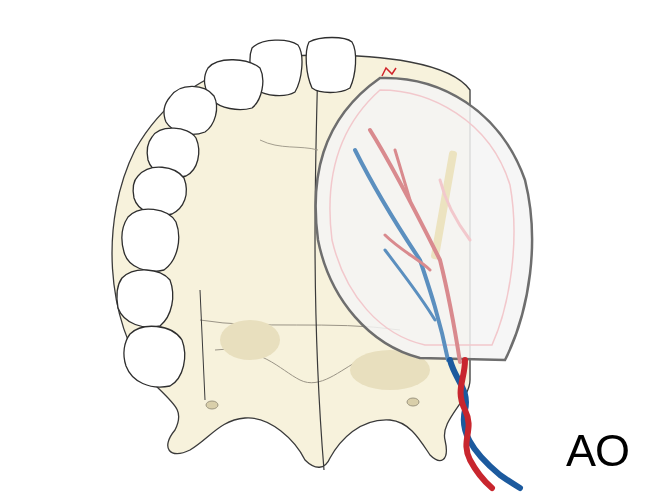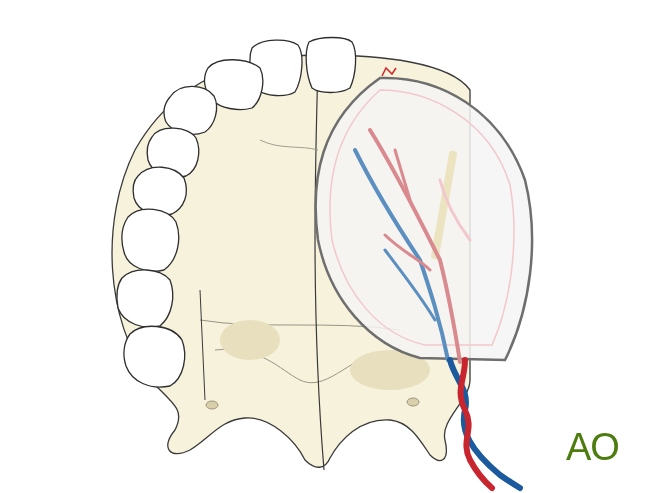--- a/index.html
+++ b/index.html
@@ -1,18 +1,18 @@
 <!DOCTYPE html>
 <html><head>
 <meta charset="utf-8">
 <style>
   html,body{margin:0;padding:0;background:#ffffff;}
   body{width:665px;height:493px;position:relative;overflow:hidden;font-family:"Liberation Sans",sans-serif;}
   #illustration{position:absolute;left:0;top:0;width:665px;height:493px;}
-  .logo{position:absolute;left:566px;top:428px;font-family:"Liberation Sans",sans-serif;font-size:38px;font-weight:400;color:#4d7c0f;letter-spacing:-1px;line-height:1;}
+  .logo{position:absolute;left:566px;top:428px;font-family:"Liberation Sans",sans-serif;font-size:45px;font-weight:400;color:#000000;letter-spacing:-1px;line-height:1;}
 </style>
 </head>
 <body>
 
 <svg id="illustration" viewBox="0 0 665 493" xmlns="http://www.w3.org/2000/svg">
 
   <g>
     <path d="M320,55 C260,55 180,70 135,150 C100,220 105,320 150,380 C175,405 185,410 175,430 C160,448 170,460 190,450 C210,438 220,420 245,418 C270,416 295,440 305,460 C315,470 325,470 330,458 C340,440 360,418 390,420 C410,422 420,440 430,455 C440,465 450,462 445,440 C440,420 470,400 470,380 L470,90 C450,62 380,55 320,55 Z" fill="#f7f2dc" stroke="#3a3a3a" stroke-width="1.3"></path>
     <path d="M200,320 C260,330 330,320 400,330" fill="none" stroke="#9a9486" stroke-width="1"></path>
     <path d="M215,350 C260,345 280,370 300,380 C320,390 340,370 360,360" fill="none" stroke="#9a9486" stroke-width="1"></path>

